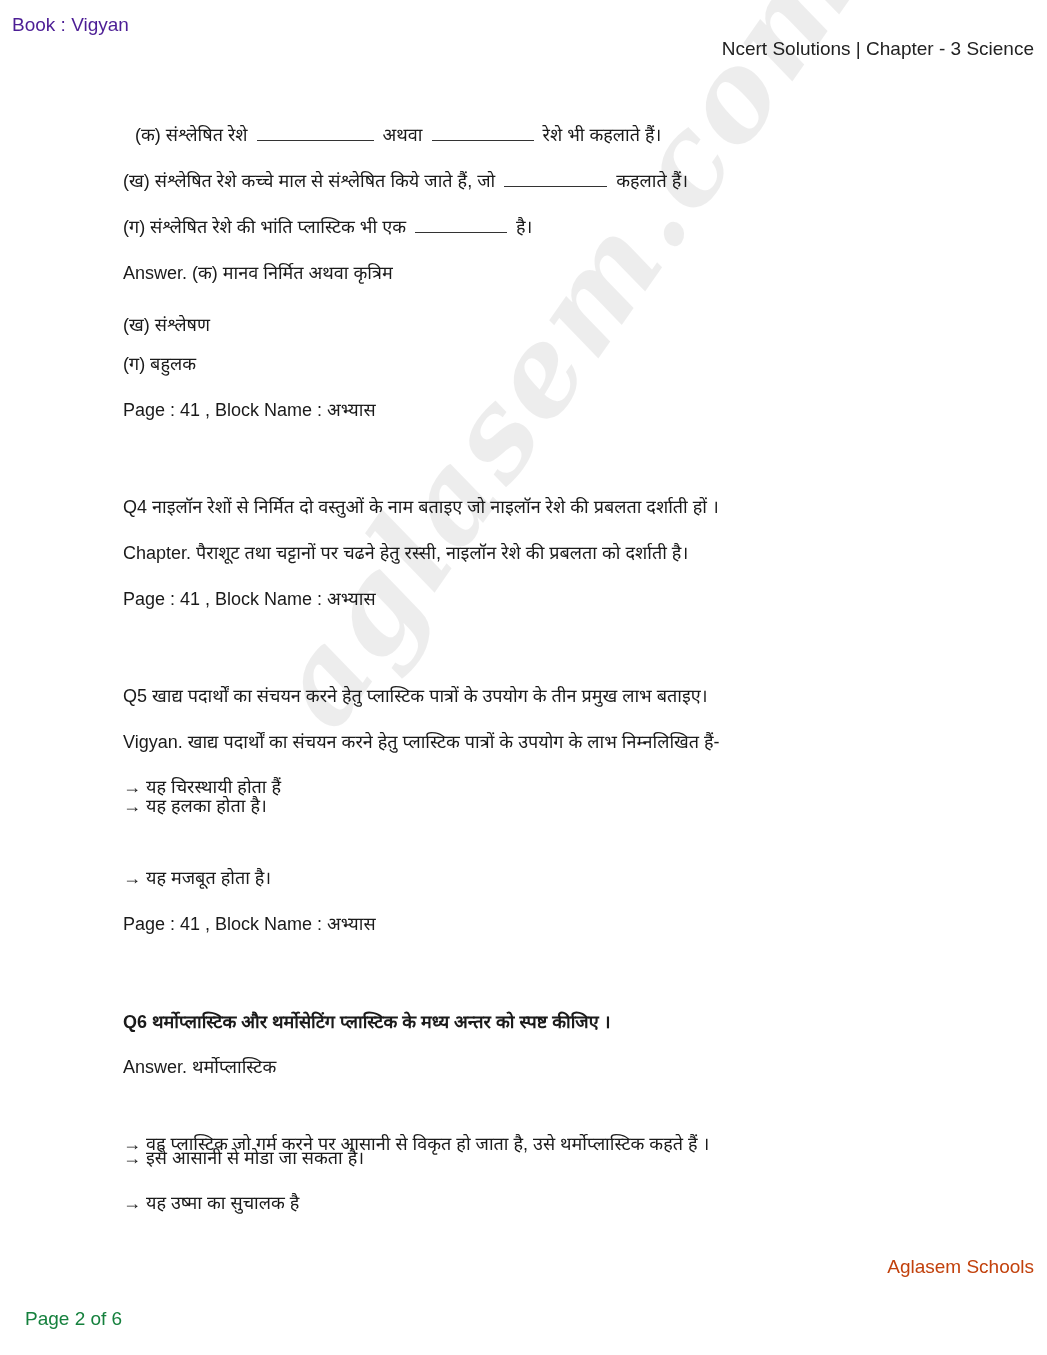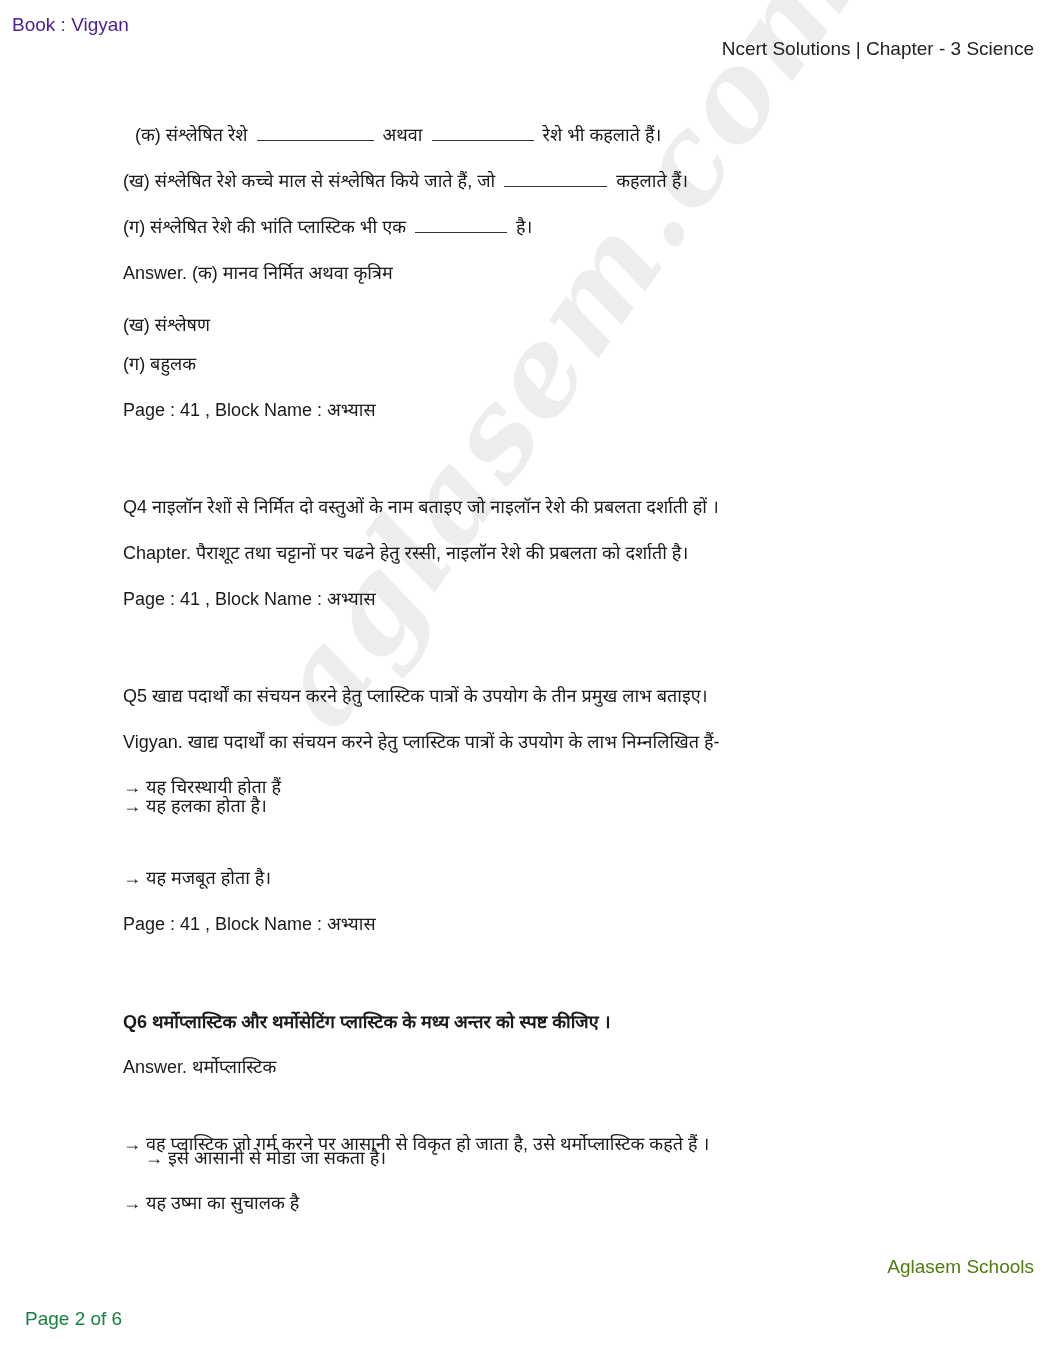--- a/index.html
+++ b/index.html
@@ -35,21 +35,21 @@
       left: 25px;
       top: 1308px;
       font-size: 19px;
       color: #15803d;
     }
     .page-footer-right {
       position: absolute;
       right: 13px;
       top: 1256px;
       font-size: 19px;
-      color: #4d7c0f;
+      color: #c2410c;
     }
     .watermark {
       position: absolute;
       left: 300px;
       top: 640px;
       font-family: "DejaVu Serif", serif;
       font-style: italic;
       font-weight: bold;
       font-size: 120px;
       color: rgba(0,0,0,0.07);
@@ -122,18 +122,18 @@
   <div class="line" style="top:684px;">Q5 खाद्य पदार्थों का संचयन करने हेतु प्लास्टिक पात्रों के उपयोग के तीन प्रमुख लाभ बताइए।</div>
   <div class="line" style="top:730px;">Vigyan. खाद्य पदार्थों का संचयन करने हेतु प्लास्टिक पात्रों के उपयोग के लाभ निम्नलिखित हैं-</div>
   <div class="line" style="top:775px;">→ यह चिरस्थायी होता हैं</div>
   <div class="line" style="top:788px;margin-top:6px;">→ यह हलका होता है।</div>
   <div class="line" style="top:866px;">→ यह मजबूत होता है।</div>
   <div class="line" style="top:912px;">Page : 41 , Block Name : अभ्यास</div>
 
   <div class="line" style="top:1010px;font-weight:bold;">Q6 थर्मोप्लास्टिक और थर्मोसेटिंग प्लास्टिक के मध्य अन्तर को स्पष्ट कीजिए ।</div>
   <div class="line" style="top:1055px;">Answer. थर्मोप्लास्टिक</div>
   <div class="line" style="top:1132px;">→ वह प्लास्टिक जो गर्म करने पर आसानी से विकृत हो जाता है, उसे थर्मोप्लास्टिक कहते हैं ।</div>
-  <div class="line" style="top:1146px;margin-left:22px;">→ इसे आसानी से मोडा जा सकता है।</div>
+  <div class="line" style="top:1146px;">→ इसे आसानी से मोडा जा सकता है।</div>
   <div class="line" style="top:1191px;">→ यह उष्मा का सुचालक है</div>
 </div>
 
 <div class="page-footer-left">Page 2 of 6</div>
 <div class="page-footer-right">Aglasem Schools</div>
 
 </body></html>

